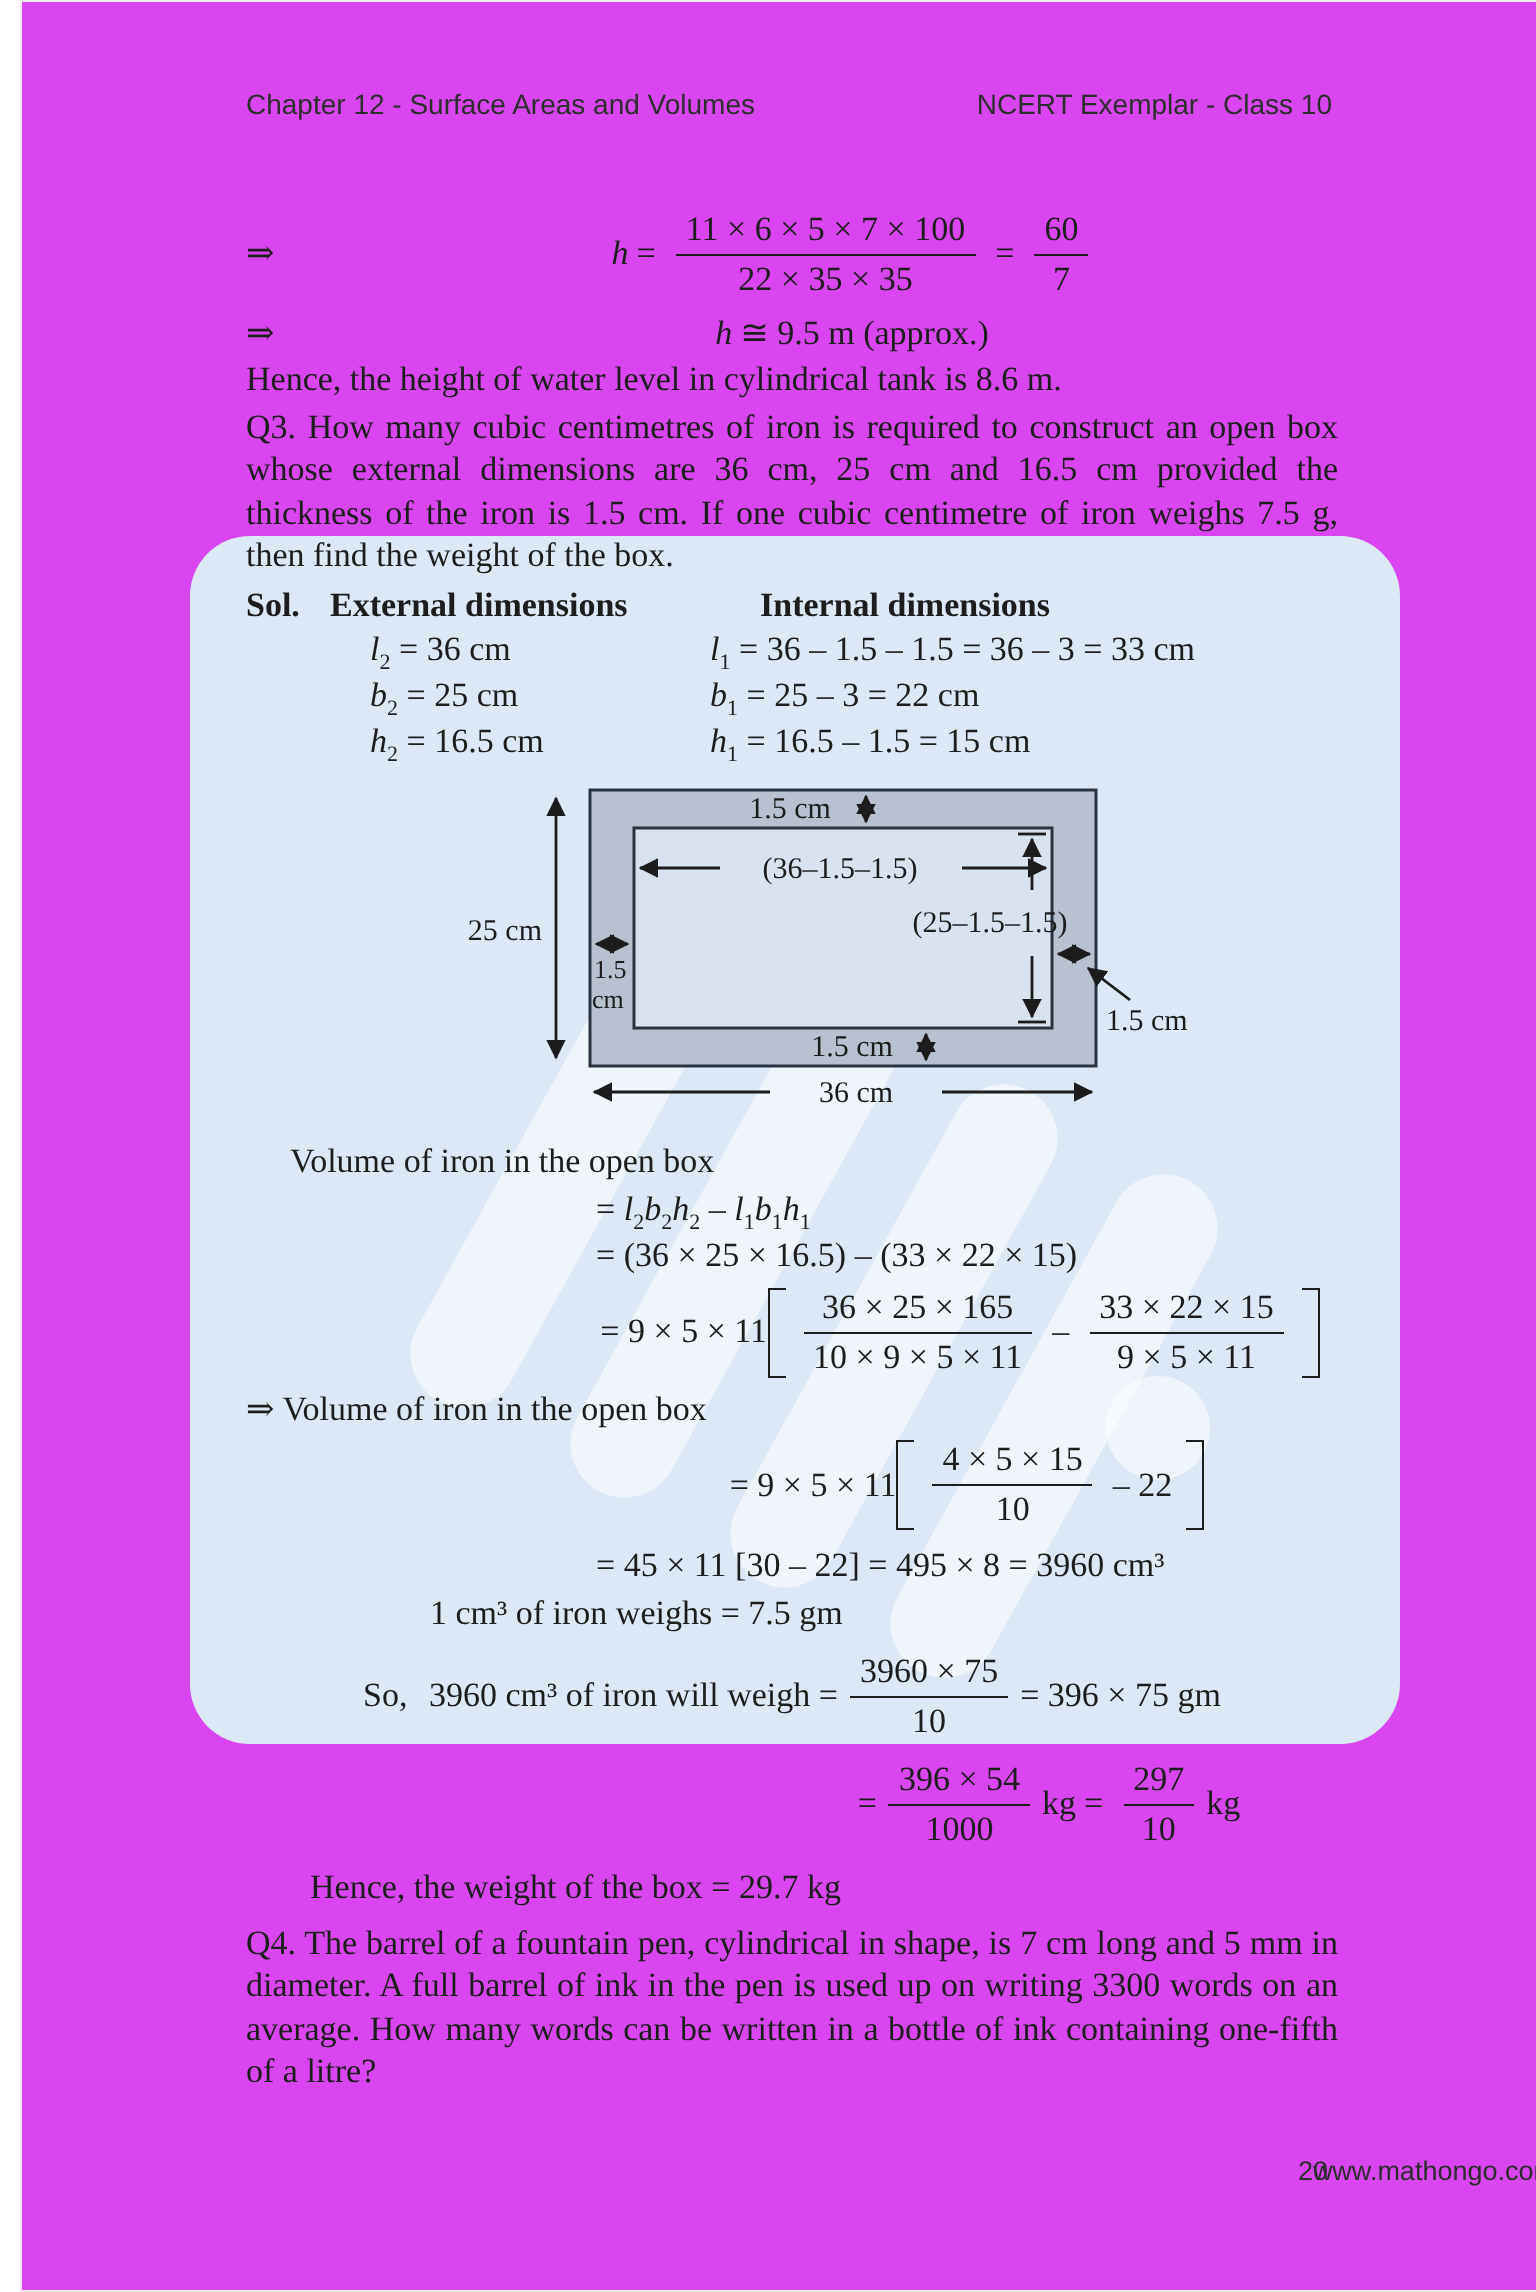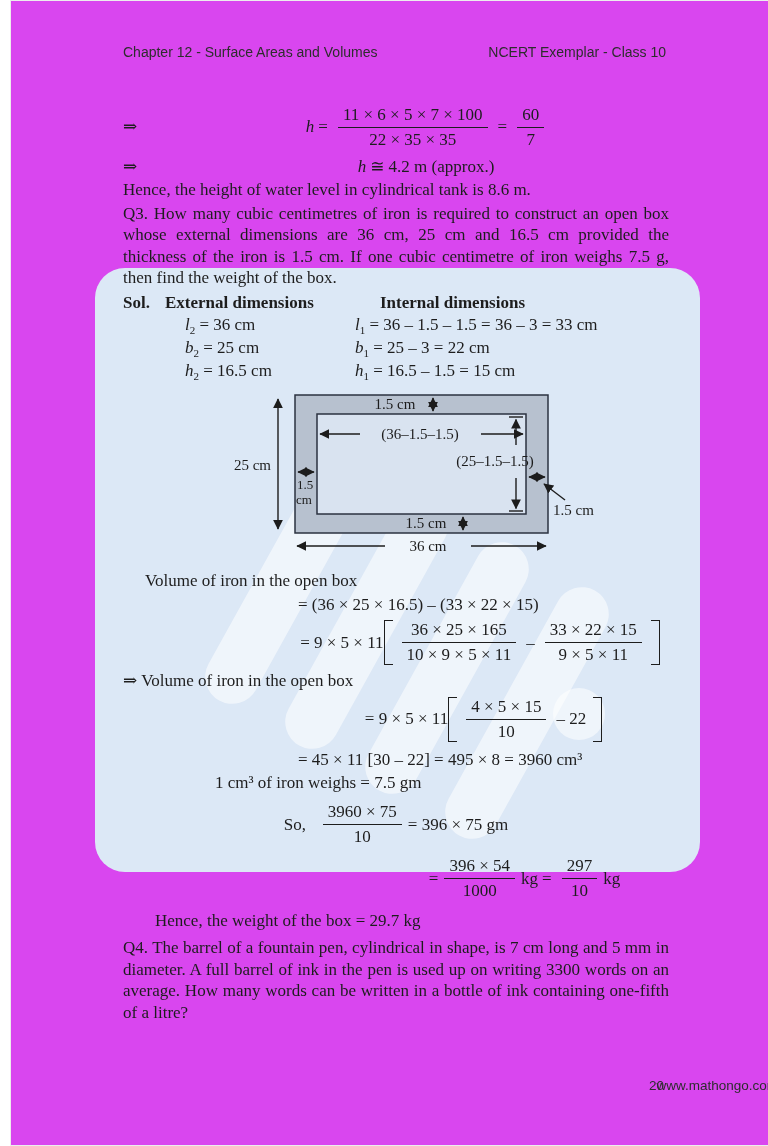--- a/index.html
+++ b/index.html
@@ -89,21 +89,21 @@
           <span class="num">60</span>
           <span class="den">7</span>
         </span>
       </span>
     </div>
 
     <div class="eqrow" style="height:25px;">
       <span class="arr">⇒</span>
       <span class="ctr">
         <span class="it">h</span>
-        <span class="sp">≅ 4.2 m (approx.)</span>
+        <span class="sp">≅ 9.5 m (approx.)</span>
       </span>
     </div>
 
     <div>Hence, the height of water level in cylindrical tank is 8.6 m.</div>
 
     <p class="just" style="margin:2px 0 0 0;"><span class="b">Q3.</span><span> How many cubic centimetres of iron is required to construct an open box whose external dimensions are 36 cm, 25 cm and 16.5 cm provided the thickness of the iron is 1.5 cm. If one cubic centimetre of iron weighs 7.5 g, then find the weight of the box.</span></p>
 
     <div class="solrow">
       <span>Sol.</span>
       <span>External dimensions</span>
@@ -162,20 +162,21 @@
         <text x="203" y="138" text-anchor="middle">1.5 cm</text>
         <line x1="240" y1="127" x2="240" y2="140" stroke="#1c1c1c" stroke-width="1.4" marker-start="url(#arr)" marker-end="url(#arr)"></line>
 
         <line x1="74" y1="156" x2="162" y2="156" stroke="#1c1c1c" stroke-width="1.4" marker-start="url(#arr)"></line>
         <line x1="248" y1="156" x2="323" y2="156" stroke="#1c1c1c" stroke-width="1.4" marker-end="url(#arr)"></line>
         <text x="205" y="161" text-anchor="middle">36 cm</text>
       </svg>
     </div>
 
     <div class="ml22 mt2">Volume of iron in the open box</div>
+    <div class="ml175 mt2"><span>= </span><span class="it">l</span><sub>2</sub><span class="it">b</span><sub>2</sub><span class="it">h</span><sub>2</sub><span> – </span><span class="it">l</span><sub>1</sub><span class="it">b</span><sub>1</sub><span class="it">h</span><sub>1</sub></div>
     <div class="ml175 mt2">= (36 × 25 × 16.5) – (33 × 22 × 15)</div>
 
     <div class="flexrow brkrow ml175" style="margin-left:168px;">
       <span>=  9 × 5 × 11</span>
       <span class="brk l"></span>
       <span class="frac">
         <span class="num">36 × 25 × 165</span>
         <span class="den">10 × 9 × 5 × 11</span>
       </span>
       <span class="sp">–</span>
@@ -197,20 +198,21 @@
       </span>
       <span class="sp">– 22</span>
       <span class="brk r"></span>
     </div>
 
     <div class="ml175 mt2">= 45 × 11 [30 – 22] = 495 × 8 = 3960 cm³</div>
     <div class="ml92 mt2">1 cm³ of iron weighs = 7.5 gm</div>
 
     <div class="flexrow mt4" style="height:54px;">
       <span class="so-label">So,</span>
+      <span>3960 cm³ of iron will weigh  =</span>
       <span class="frac">
         <span class="num">3960 × 75</span>
         <span class="den">10</span>
       </span>
       <span>= 396 × 75 gm</span>
     </div>
 
     <div class="flexrow kgrow" style="height:54px;">
       <span>=</span>
       <span class="frac">

